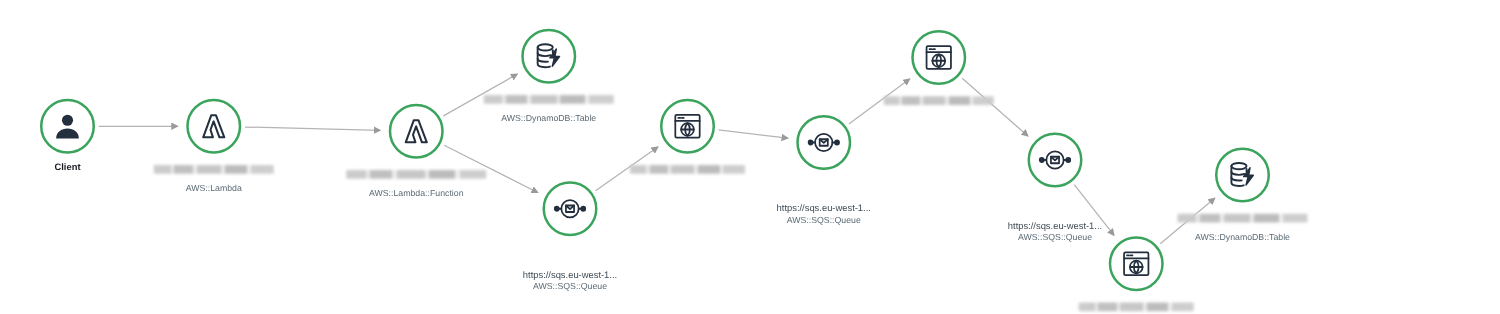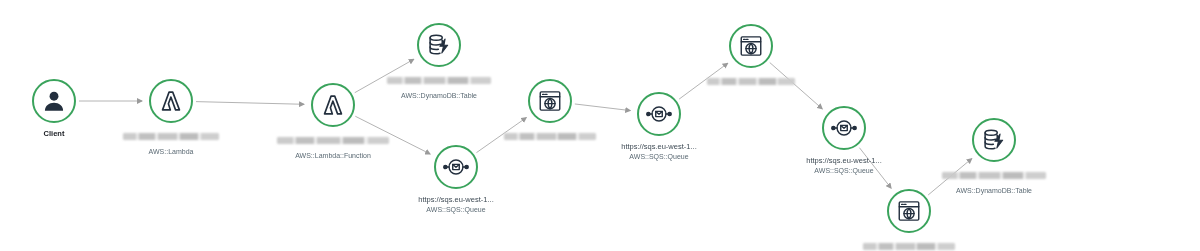--- a/index.html
+++ b/index.html
@@ -54,20 +54,21 @@
     opacity:.95;
   }
   .lbl-text{
     font-size:7.5px;
     color:#3f4b55;
     line-height:10px;
     white-space:nowrap;
     overflow:hidden;
     text-overflow:ellipsis;
     display:block;
+    margin-top:20px;
   }
   .lbl-type{
     font-size:7px;
     color:#5b6a74;
     line-height:10px;
     white-space:nowrap;
     display:block;
   }
   .lbl-name-strong{
     font-size:7.5px;

